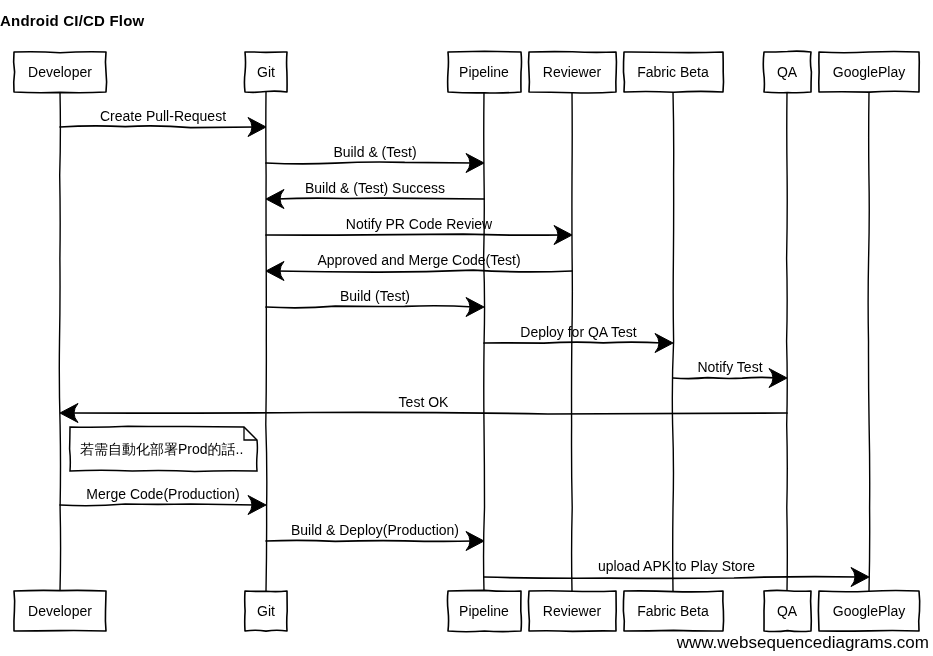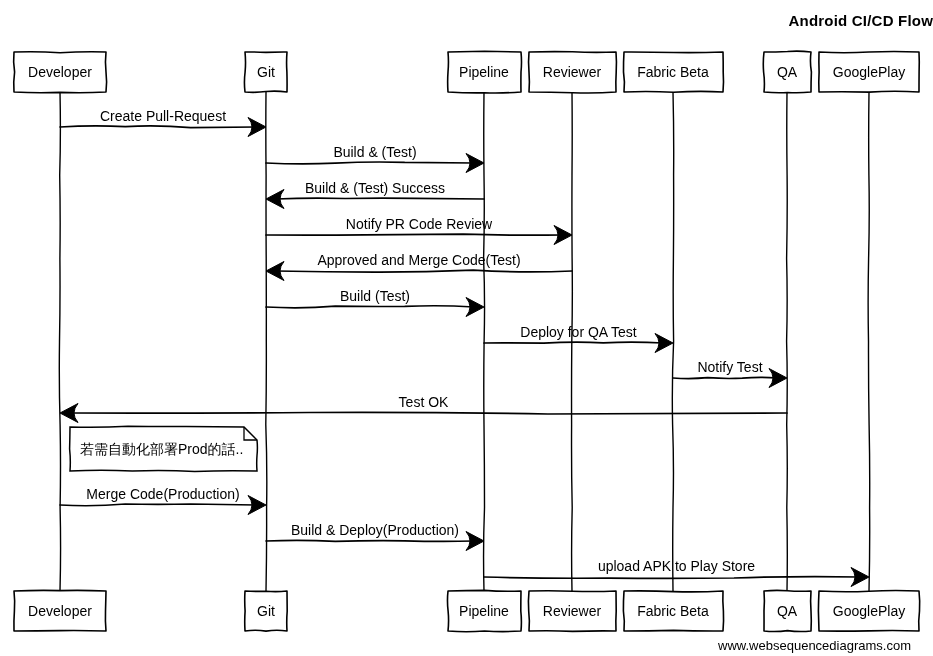--- a/index.html
+++ b/index.html
@@ -10,30 +10,30 @@
     background: #ffffff;
     font-family: "Liberation Sans", sans-serif;
     color: #000;
     overflow: hidden;
   }
   .diagram-title {
     position: absolute;
     top: 12px;
     left: 0;
     width: 100%;
-    text-align: right;
+    text-align: left;
     font-size: 15px;
     font-weight: bold;
     letter-spacing: 0.2px;
   }
   .watermark {
     position: absolute;
-    right: 22px;
+    right: 4px;
     bottom: 3px;
-    font-size: 13px;
+    font-size: 17px;
   }
   #diagram { position: absolute; left: 0; top: 0; }
   #diagram text {
     font-family: "Liberation Sans", sans-serif;
     font-size: 14px;
     fill: #000;
   }
 </style>
 </head>
 <body>

